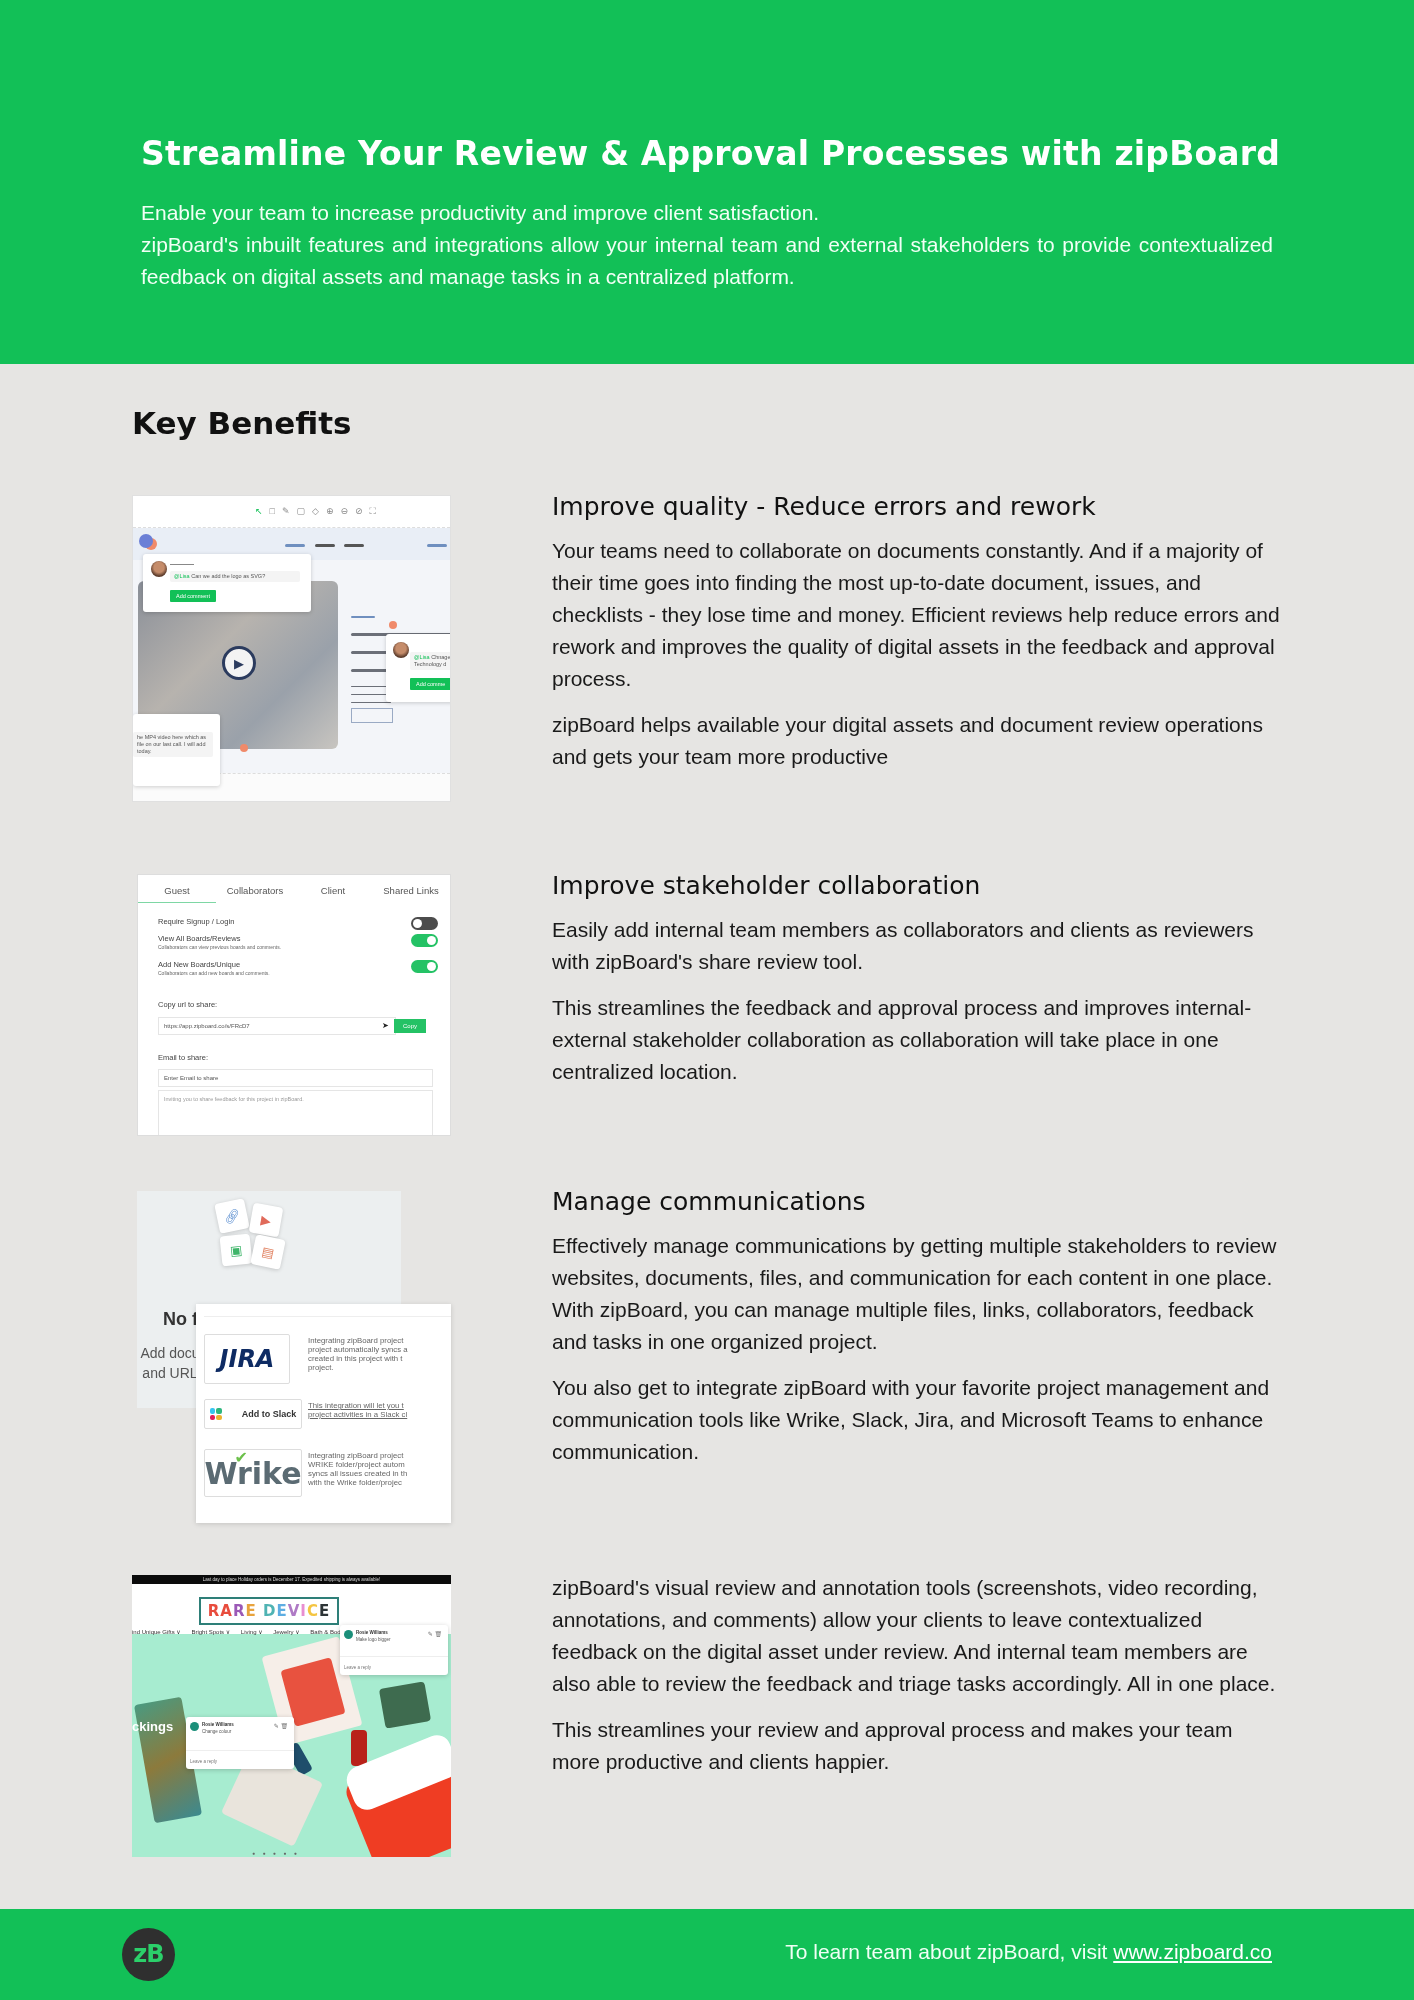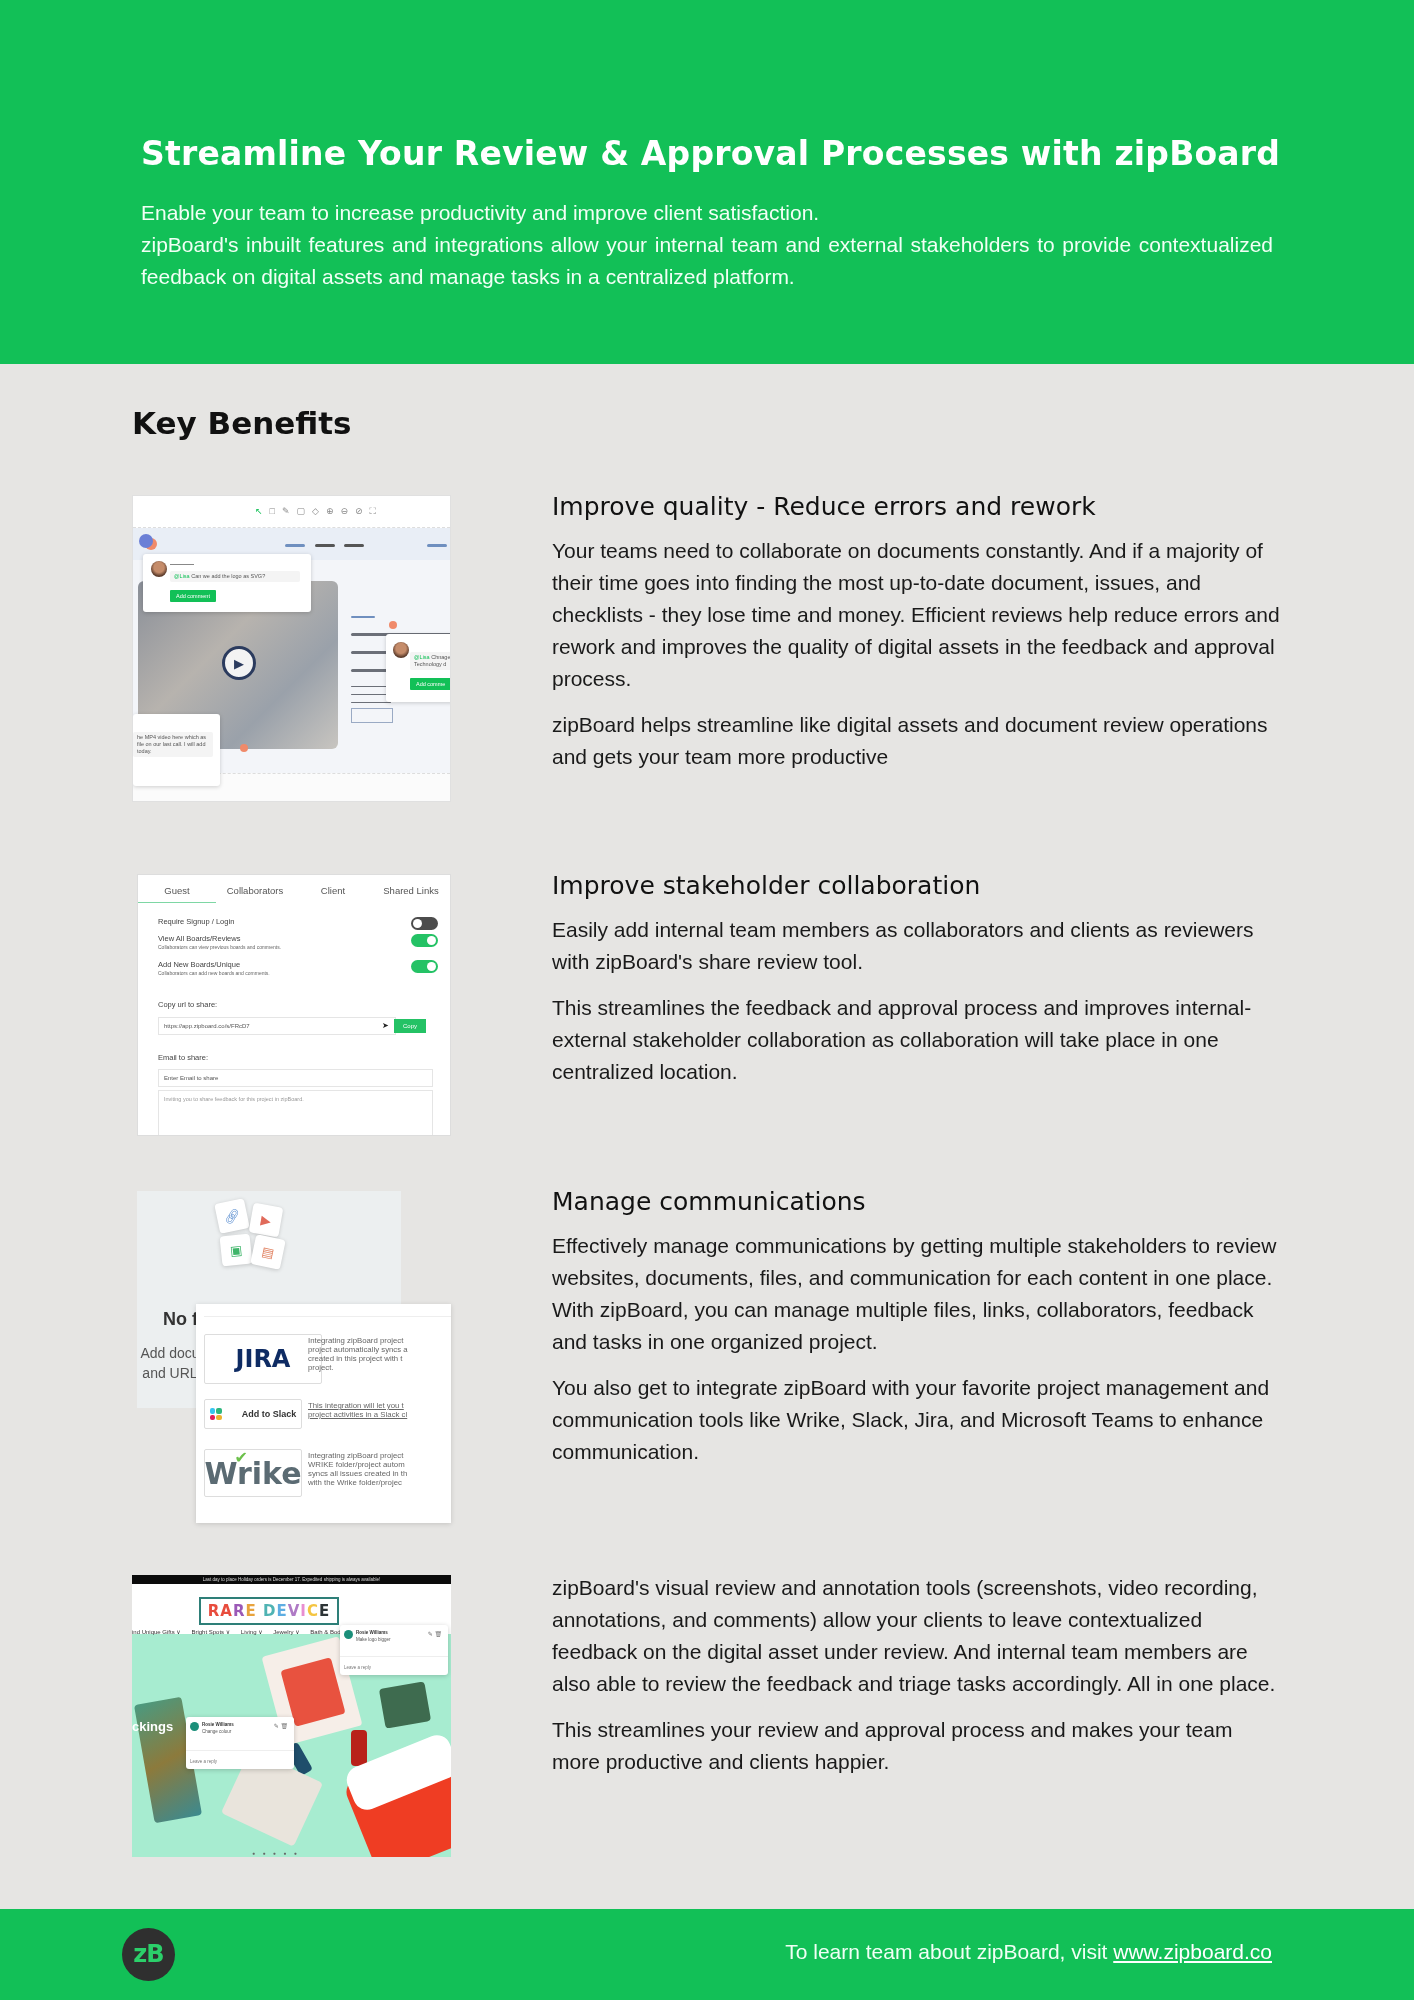--- a/index.html
+++ b/index.html
@@ -152,21 +152,21 @@
     <div class="add-btn" style="left:24px;top:44px;">Add comme</div>
   </div>
   <div class="card c3">
     <div class="msg" style="left:0;top:18px;width:80px;">he MP4 video here which as file on our last call. I will add today.</div>
   </div>
 </div>
 
 <div class="benefit-text" style="top:492px;">
   <h2>Improve quality - Reduce errors and rework</h2>
   <p>Your teams need to collaborate on documents constantly. And if a majority of their time goes into finding the most up-to-date document, issues, and checklists - they lose time and money. Efficient reviews help reduce errors and rework and improves the quality of digital assets in the feedback and approval process.</p>
-  <p>zipBoard helps streamline like digital assets and document review operations and gets your team more productive</p>
+  <p>zipBoard helps available your digital assets and document review operations and gets your team more productive</p>
 </div>
 
 <div class="shot s2">
   <div class="tabs">
     <div class="tab active">Guest</div>
     <div class="tab">Collaborators</div>
     <div class="tab">Client</div>
     <div class="tab">Shared Links</div>
   </div>
   <div class="row" style="top:42px;">
@@ -202,21 +202,21 @@
   <div class="tile" style="left:80px;top:10px;transform:rotate(-12deg);color:#5a8ed0;">🔗︎</div>
   <div class="tile" style="left:114px;top:14px;transform:rotate(10deg);color:#e06a5a;">▶</div>
   <div class="tile" style="left:84px;top:44px;transform:rotate(-6deg);color:#3fb56a;">▣</div>
   <div class="tile" style="left:116px;top:46px;transform:rotate(12deg);color:#e08060;">▤</div>
   <div class="nof">No f</div>
   <div class="addd">Add docu and URL</div>
 </div>
 <div class="shot s3b">
   <div style="position:absolute;left:8px;top:12px;right:0;border-top:1px solid #eee;"></div>
   <div class="int" style="top:30px;">
-    <div class="logo-box" style="width:118px;">
+    <div class="logo-box" style="width:86px;font-style:italic;">
         <span class="jira-logo">JIRA</span>
       </div>
     <div class="desc" style="left:104px;white-space:pre;">Integrating zipBoard project
 project automatically syncs a
 created in this project with t
 project.</div>
   </div>
   <div class="int" style="top:95px;height:30px;">
     <div class="logo-box" style="width:98px;">
       <span class="slack-logo">

